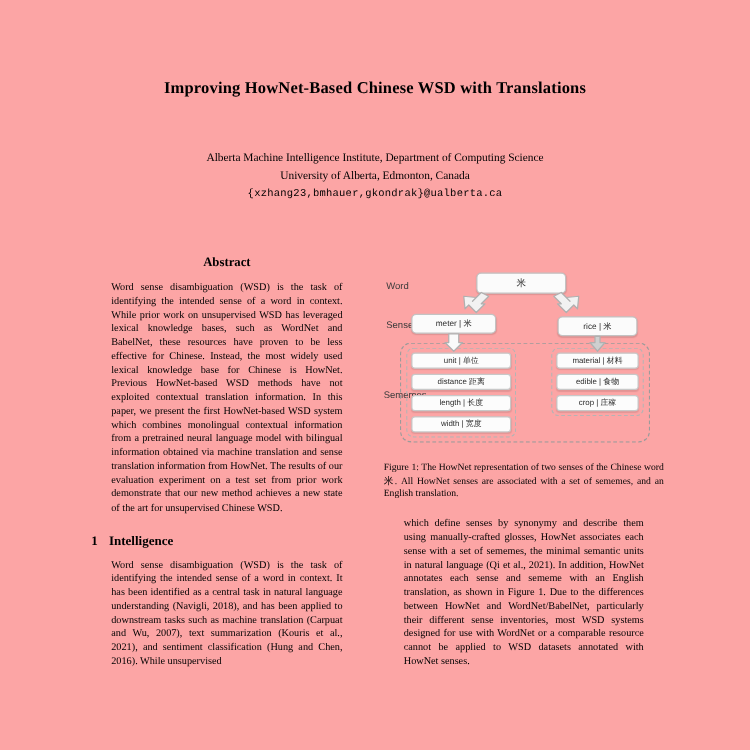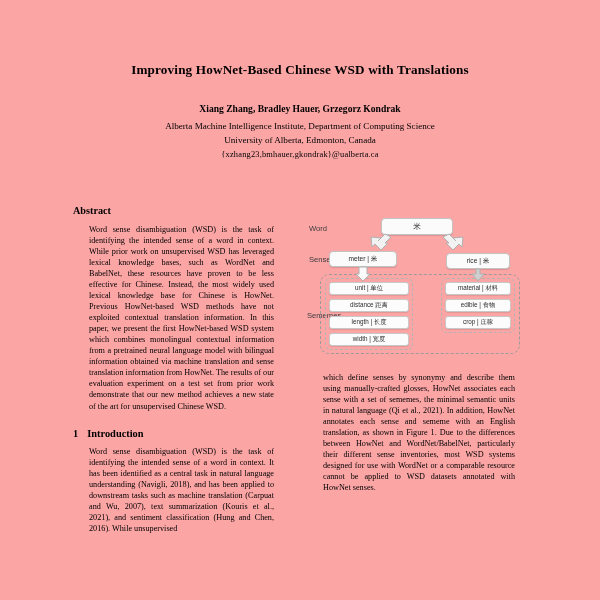--- a/index.html
+++ b/index.html
@@ -49,40 +49,41 @@
     font-size: 9.1px;
   }
   .affil1 { top: 121px; }
   .affil2 { top: 135px; }
   .email {
     position: absolute;
     left: 70px;
     top: 150px;
     width: 460px;
     text-align: center;
-    font-family: Liberation Serif, serif;
+    font-family: Liberation Mono, monospace;
     font-size: 8.4px;
     letter-spacing: 0.2px;
   }
 
   
   .col-left {
     position: absolute;
     left: 73px;
     top: 205px;
     width: 217px;
   }
   .col-right {
     position: absolute;
     left: 307px;
     top: 212px;
     width: 224px;
   }
 
   .abstract-head {
+    text-align: center;
     font-size: 10.2px;
     font-weight: bold;
     margin: 0 0 8px 0;
   }
   .body-text {
     font-size: 8.2px;
     line-height: 1.345;
     text-align: justify;
     text-justify: inter-word;
     hyphens: manual;
@@ -194,30 +195,29 @@
     line-height: 1.38;
     text-align: justify;
   }
 </style>
 </head>
 <body>
 
 <div class="page">
 
   <div class="paper-title">Improving HowNet-Based Chinese WSD with Translations</div>
-  <div class="authors">Xiang Zhang, Bradley Hauer, Grzegorz Kondrak</div>
   <div class="affil affil2">University of Alberta, Edmonton, Canada</div>
   <div class="affil affil1">Alberta Machine Intelligence Institute, Department of Computing Science</div>
   <div class="email">{xzhang23,bmhauer,gkondrak}@ualberta.ca</div>
 
   <div class="col-left">
     <div class="abstract-head">Abstract</div>
     <p class="body-text para">Word sense disambiguation (WSD) is the task of identifying the intended sense of a word in context. While prior work on unsupervised WSD has leveraged lexical knowledge bases, such as WordNet and BabelNet, these resources have proven to be less effective for Chinese. Instead, the most widely used lexical knowledge base for Chinese is HowNet. Previous HowNet-based WSD methods have not exploited contextual translation information. In this paper, we present the first HowNet-based WSD system which combines monolingual contextual information from a pretrained neural language model with bilingual information obtained via machine translation and sense translation information from HowNet. The results of our evaluation experiment on a test set from prior work demonstrate that our new method achieves a new state of the art for unsupervised Chinese WSD.</p>
     <div class="section-head">
-      <span class="num">1</span><span>Introduction</span>
+      <span class="num">1</span><span>Intelligence</span>
     </div>
     <p class="body-text para">Word sense disambiguation (WSD) is the task of identifying the intended sense of a word in context. It has been identified as a central task in natural language understanding (Navigli, 2018), and has been applied to downstream tasks such as machine translation (Carpuat and Wu, 2007), text summarization (Kouris et al., 2021), and sentiment classification (Hung and Chen, 2016). While unsupervised</p>
   </div>
 
   <div class="col-right">
 
     <div class="figure">
 
       <span class="fig-label lbl-word">Word</span>
       <span class="fig-label lbl-sense">Sense</span>
@@ -253,17 +253,18 @@
         <g>
           <path d="M 52 55 L 52 62 L 49 62 L 56 69 L 63 62 L 60 62 L 60 55 Z" fill="#fafafa" stroke="#b0b0b0" stroke-width="1" stroke-linejoin="round"></path>
         </g>
 
         <g>
           <path d="M 169 57 L 169 62 L 165 62 L 171 69 L 177 62 L 173 62 L 173 57 Z" fill="#cfcfcf" stroke="#b0b0b0" stroke-width="1" stroke-linejoin="round"></path>
         </g>
       </svg>
     </div>
 
+    <div class="fig-caption">Figure 1: The HowNet representation of two senses of the Chinese word 米. All HowNet senses are associated with a set of sememes, and an English translation.</div>
 
     <p class="body-text para" style="margin-top:12px;">which define senses by synonymy and describe them using manually-crafted glosses, HowNet associates each sense with a set of sememes, the minimal semantic units in natural language (Qi et al., 2021). In addition, HowNet annotates each sense and sememe with an English translation, as shown in Figure 1. Due to the differences between HowNet and WordNet/BabelNet, particularly their different sense inventories, most WSD systems designed for use with WordNet or a comparable resource cannot be applied to WSD datasets annotated with HowNet senses.</p>
   </div>
 
 </div>
 
 </body></html>

